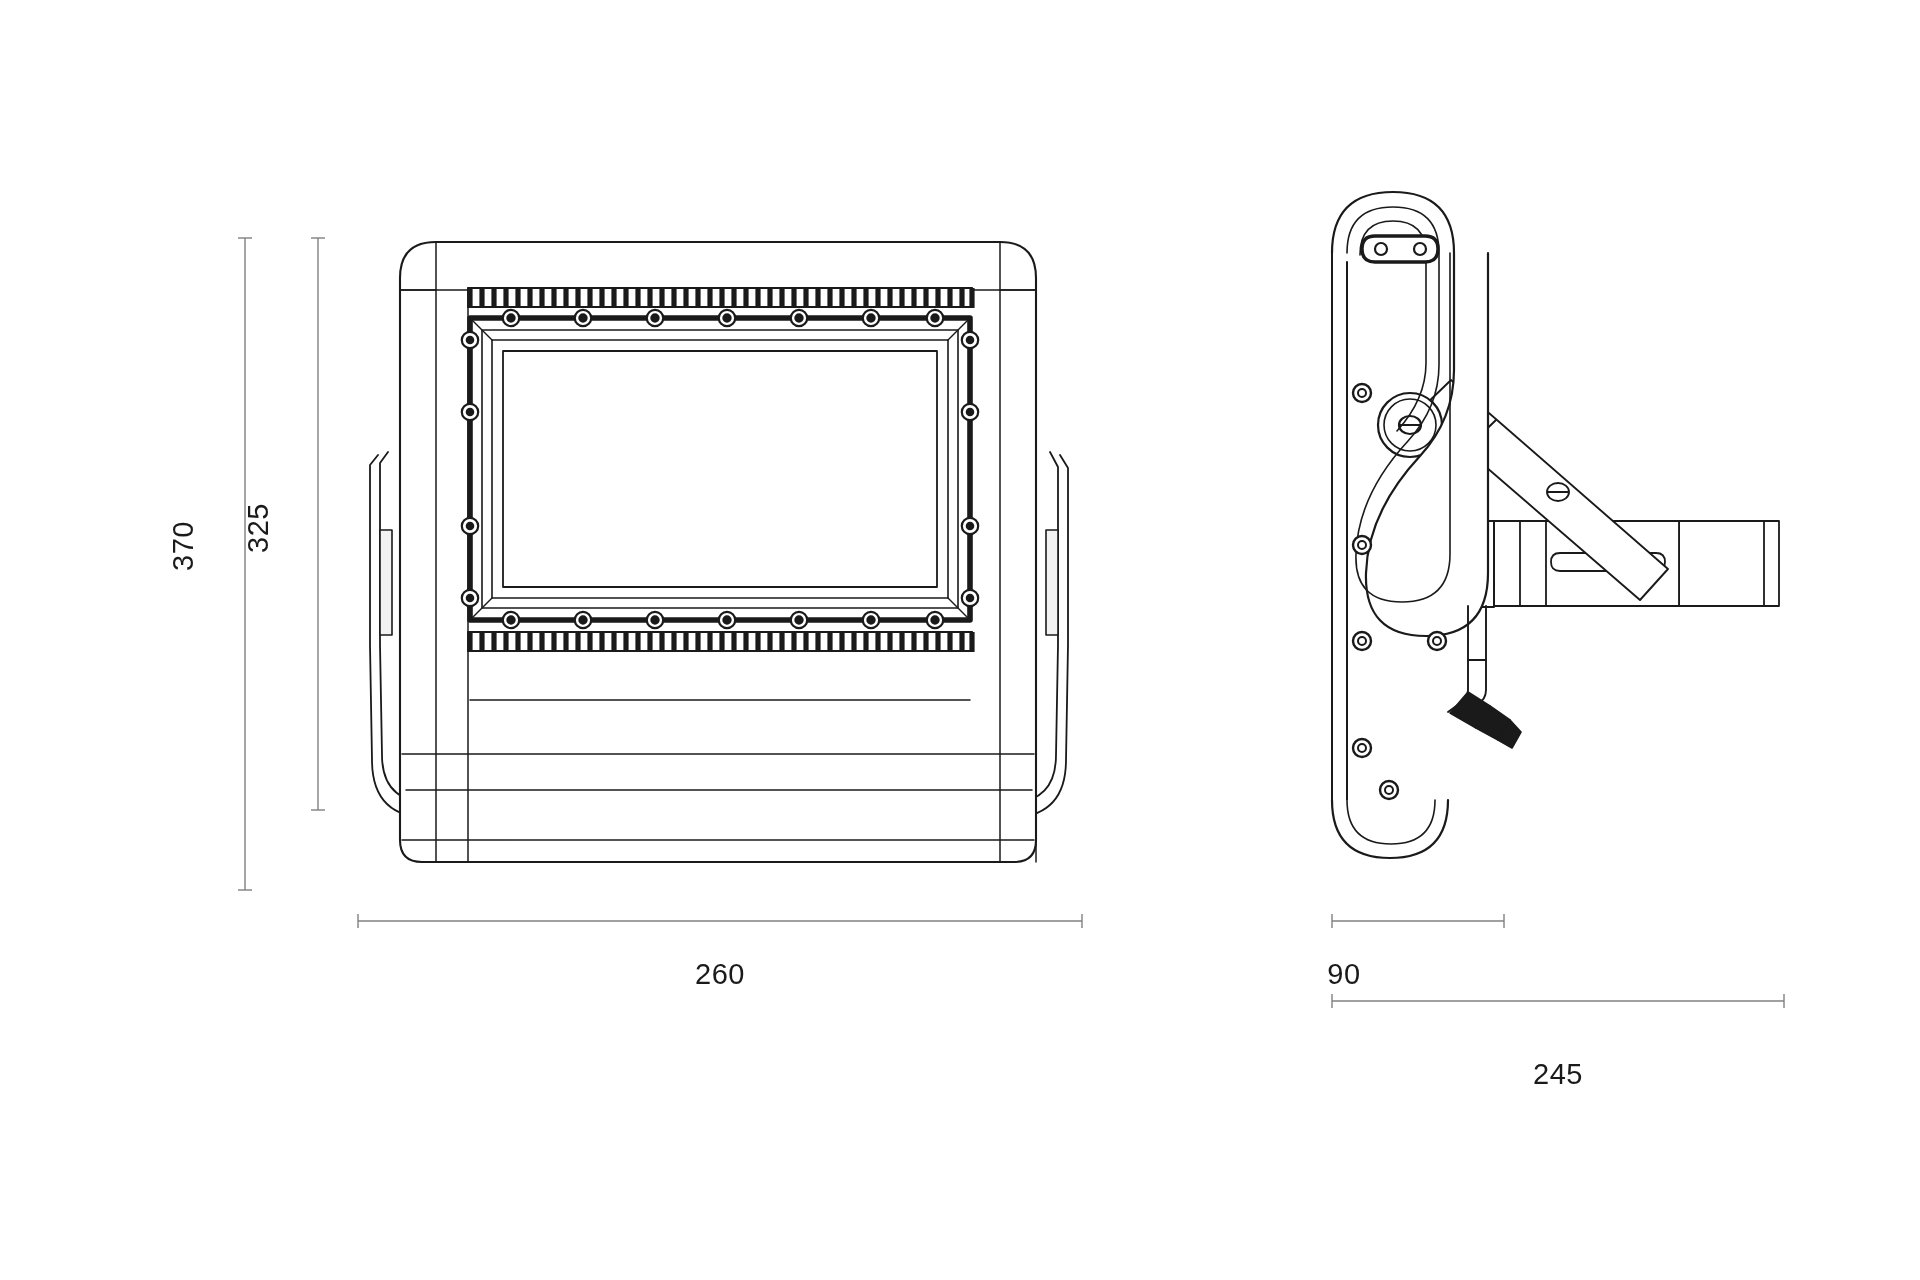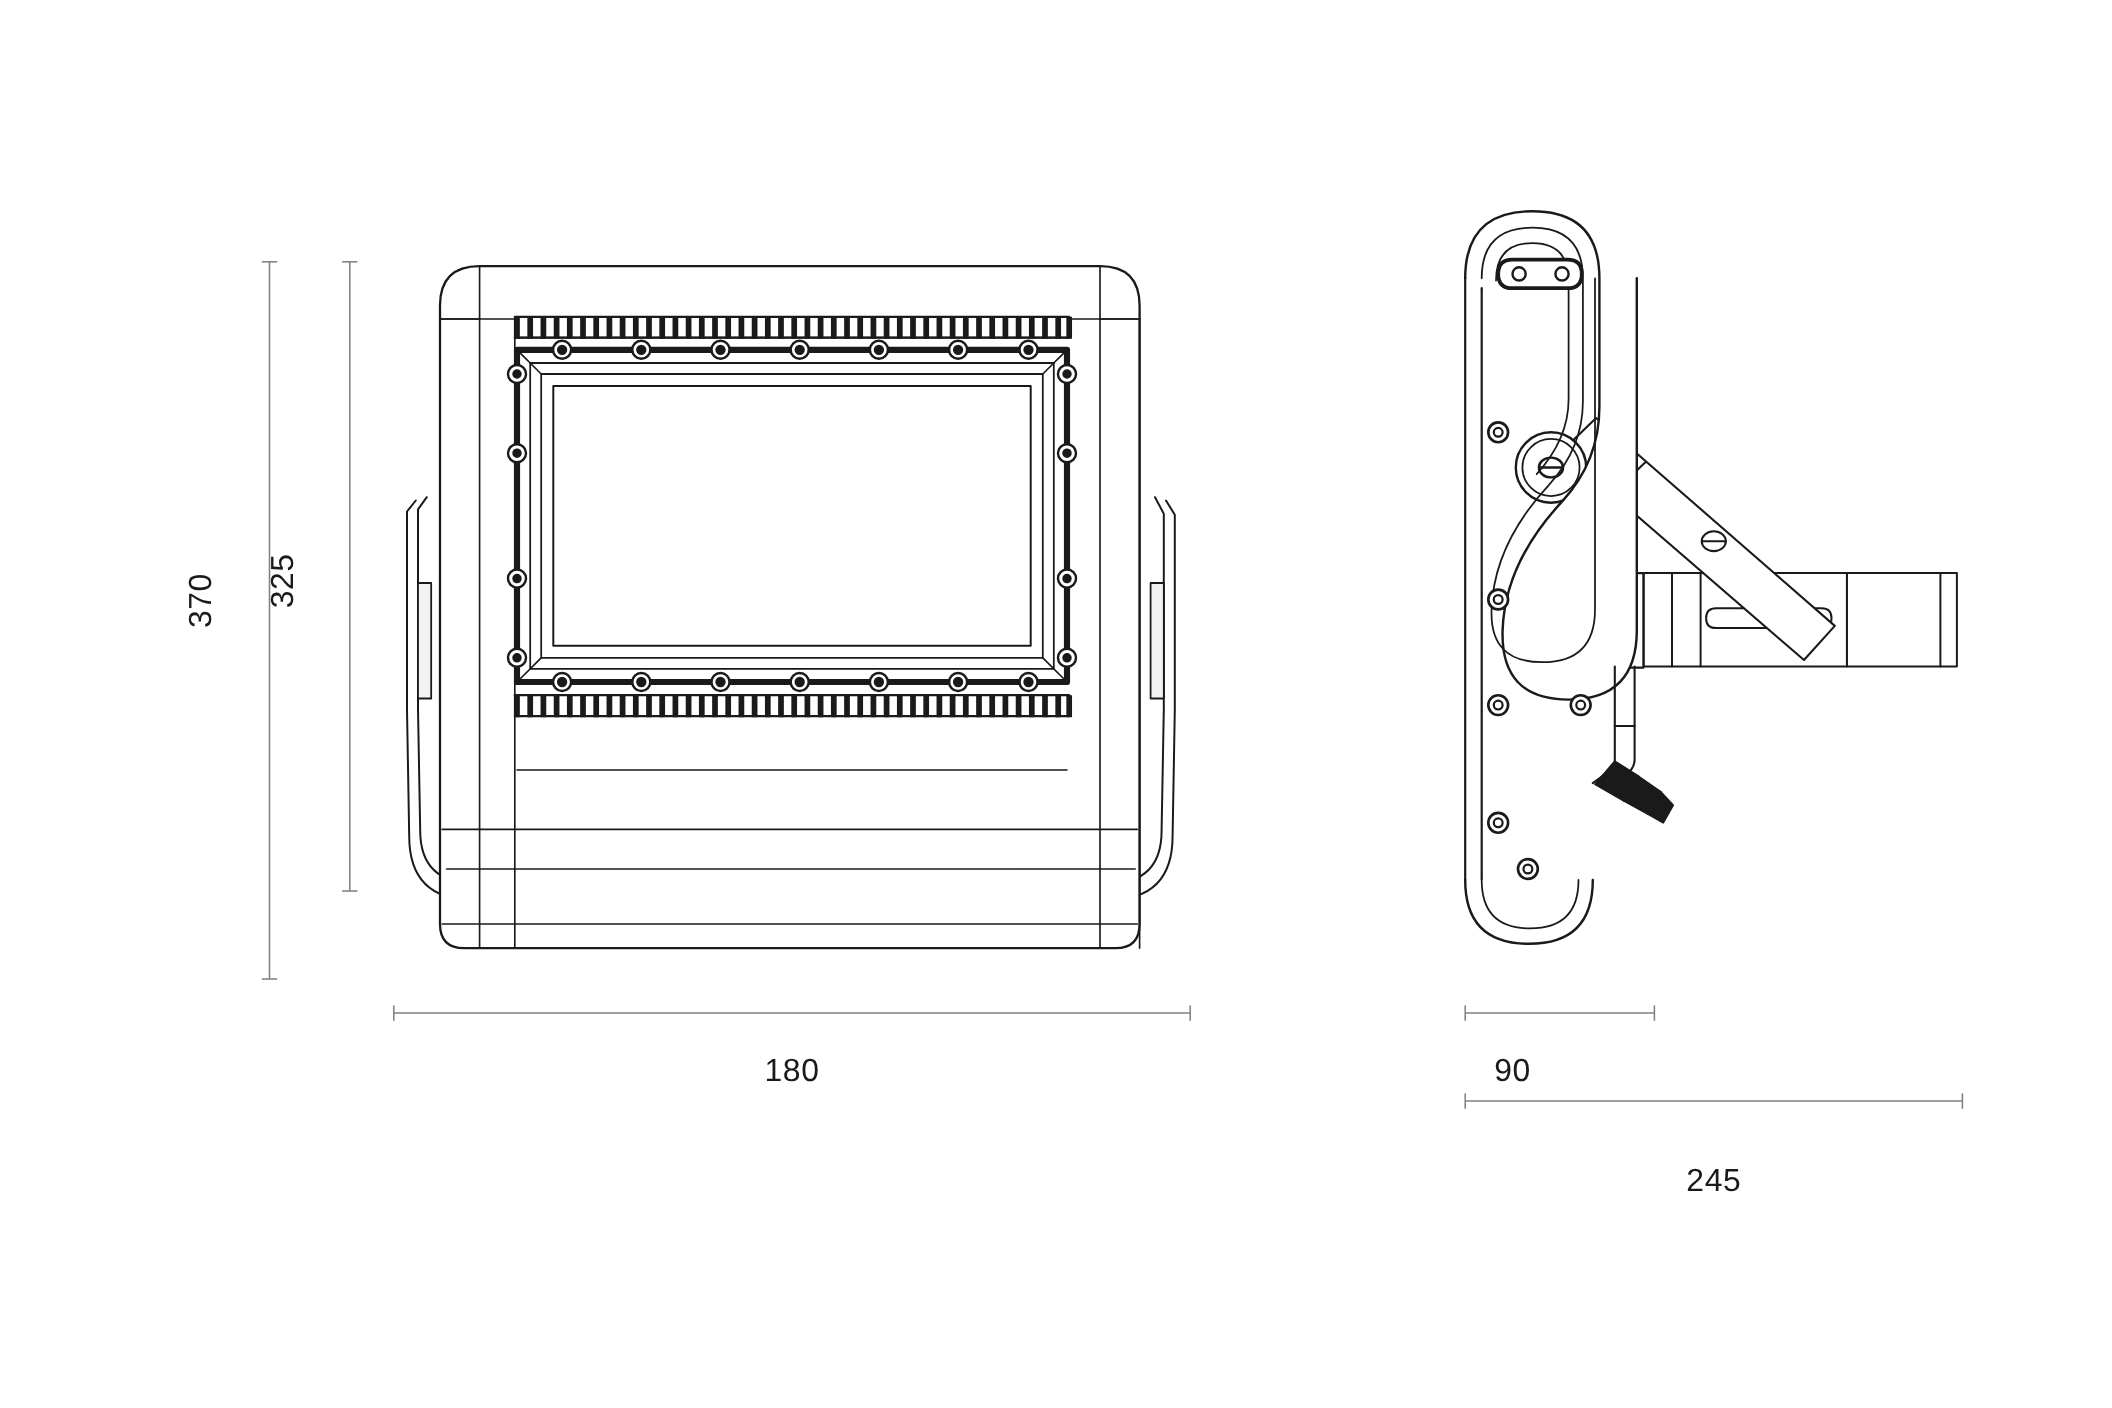--- a/index.html
+++ b/index.html
@@ -485,19 +485,19 @@
       <g stroke-width="1.5">
         <path d="M1393 207 q-34 30 -34 80 l0 90 q0 40 -26 72 q-44 52 -44 108" fill="none" opacity="0"></path>
       </g>
     </g>
   </svg>
 
   <div class="dim-label vert" style="left:183px; top:546px; transform: translate(-50%,-50%) rotate(-90deg);">370</div>
 
   <div class="dim-label vert" style="left:258px; top:528px; transform: translate(-50%,-50%) rotate(-90deg);">325</div>
 
-  <div class="dim-label" style="left:720px; top:958px; transform: translate(-50%,0);">180</div>
-
-  <div class="dim-label" style="left:1375px; top:958px; transform: translate(-50%,0);">90</div>
+  <div class="dim-label" style="left:720px; top:958px; transform: translate(-50%,0);">260</div>
+
+  <div class="dim-label" style="left:1344px; top:958px; transform: translate(-50%,0);">90</div>
 
   <div class="dim-label" style="left:1558px; top:1038px; transform: translate(-50%,0); margin-top: 20px;">245</div>
 
 </div>
 
 </body></html>

